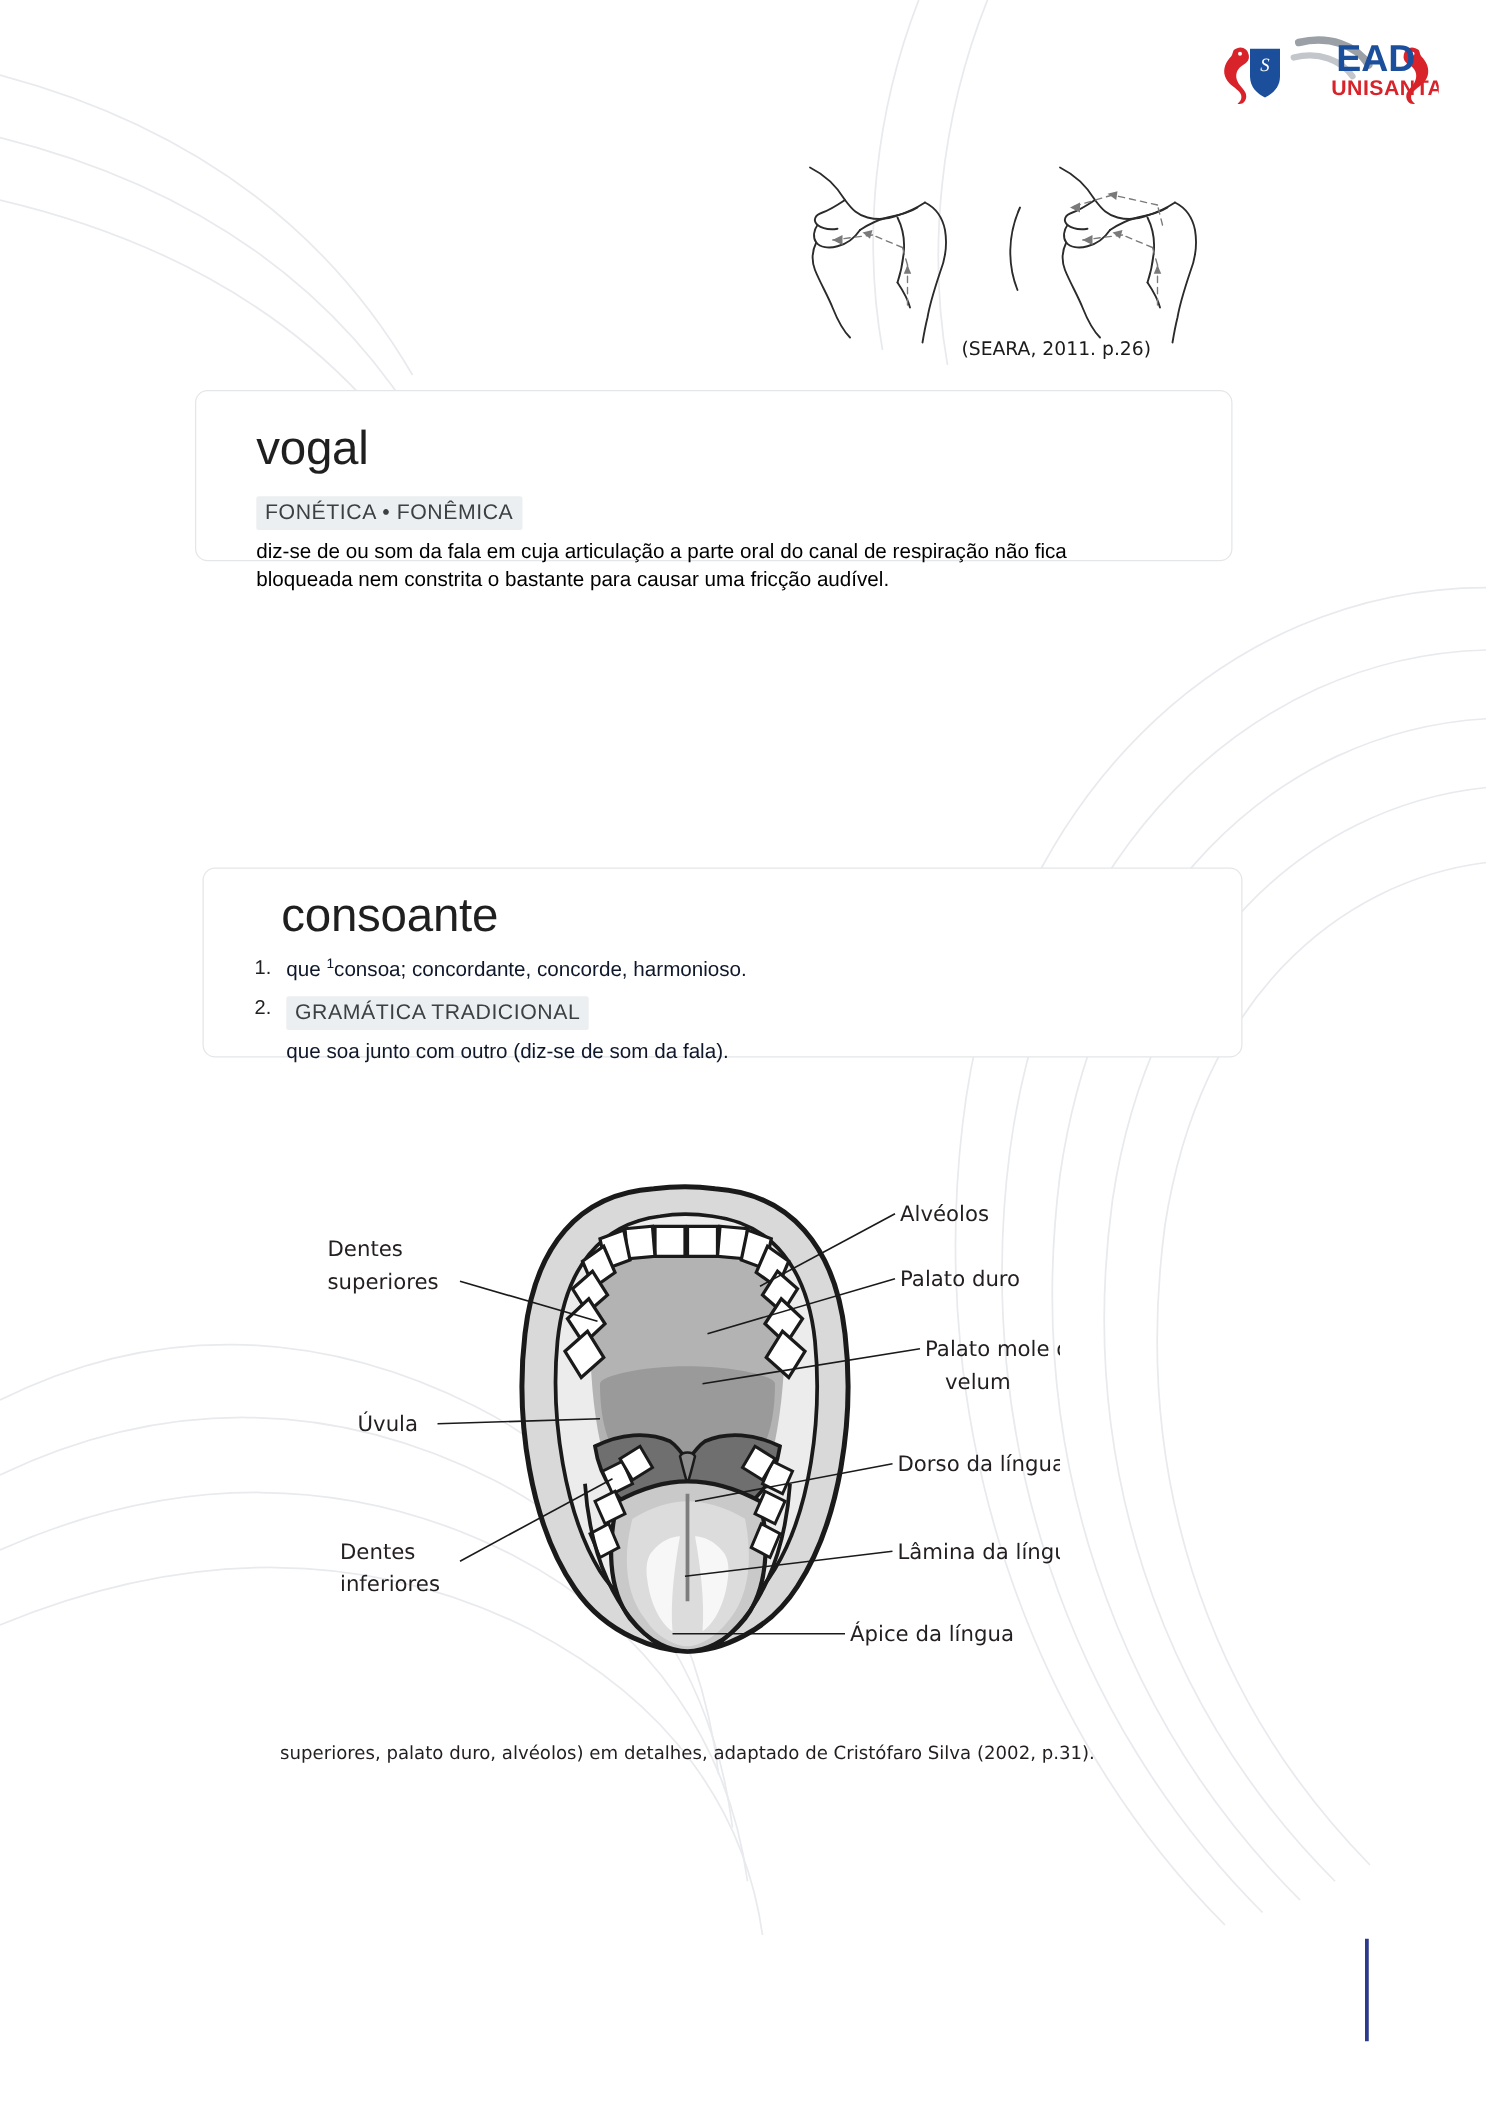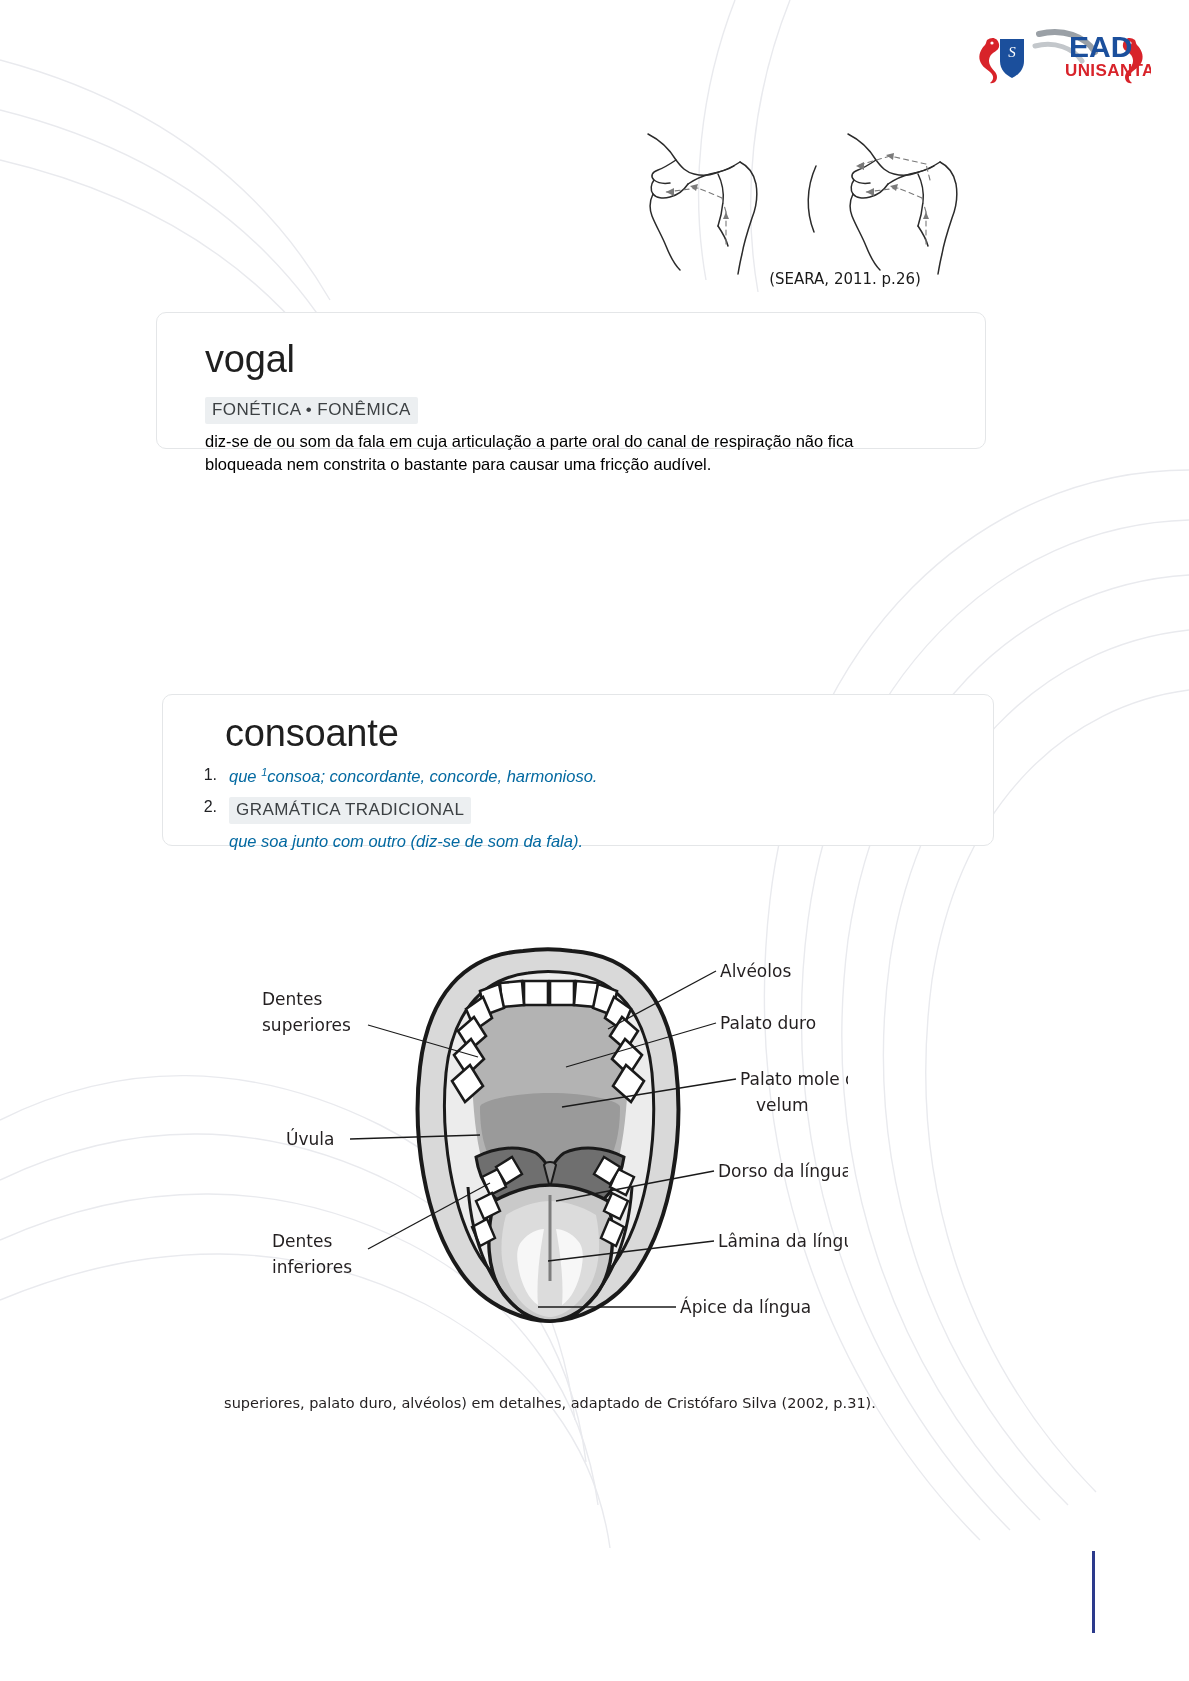--- a/index.html
+++ b/index.html
@@ -117,22 +117,21 @@
     padding-right: 12px;
     font-size: 16px;
     color: #202124;
     flex: 0 0 auto;
     padding-top: 1px;
   }
   .dict-li-body { flex: 1 1 auto; }
   .dict-li-text {
     font-size: 16.5px;
     line-height: 1.4;
-    color: #0369a1;
-    font-style: italic;
+    color: #0f172a;
   }
   .sup-mark {
     font-size: 11px;
     vertical-align: super;
     line-height: 0;
   }
 
   
   .mouth-figure {
     position: absolute;

